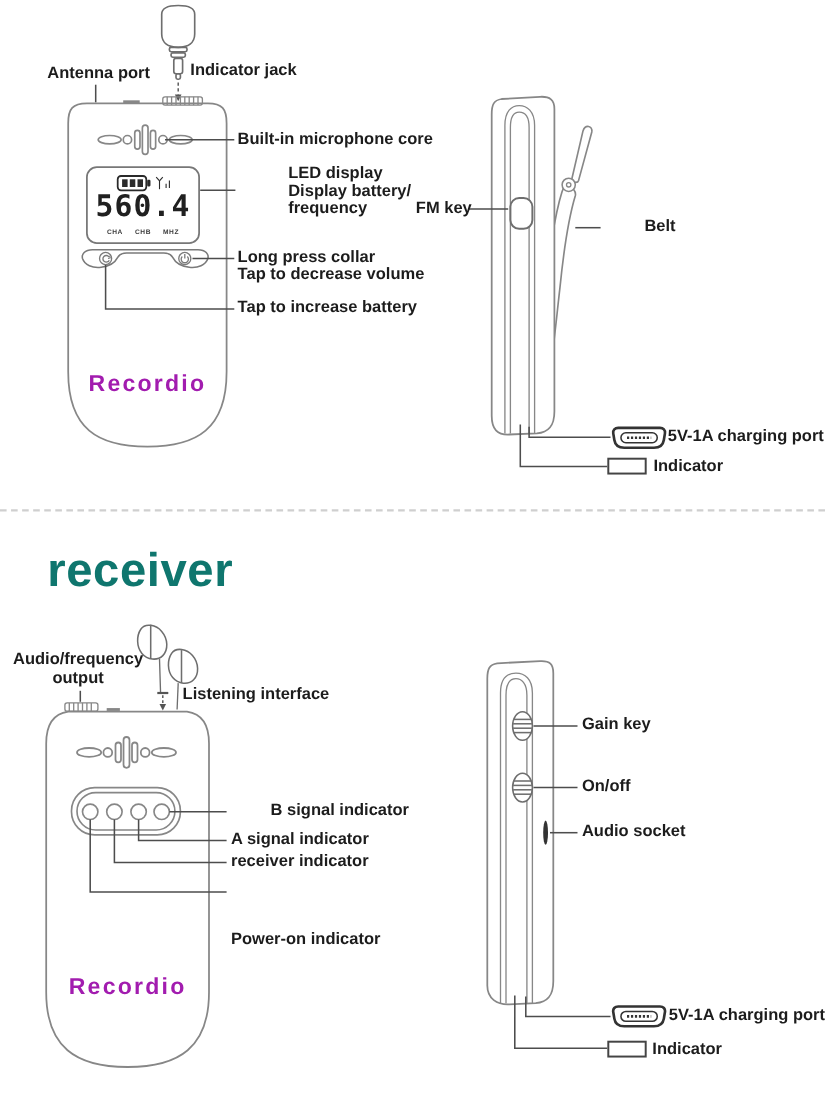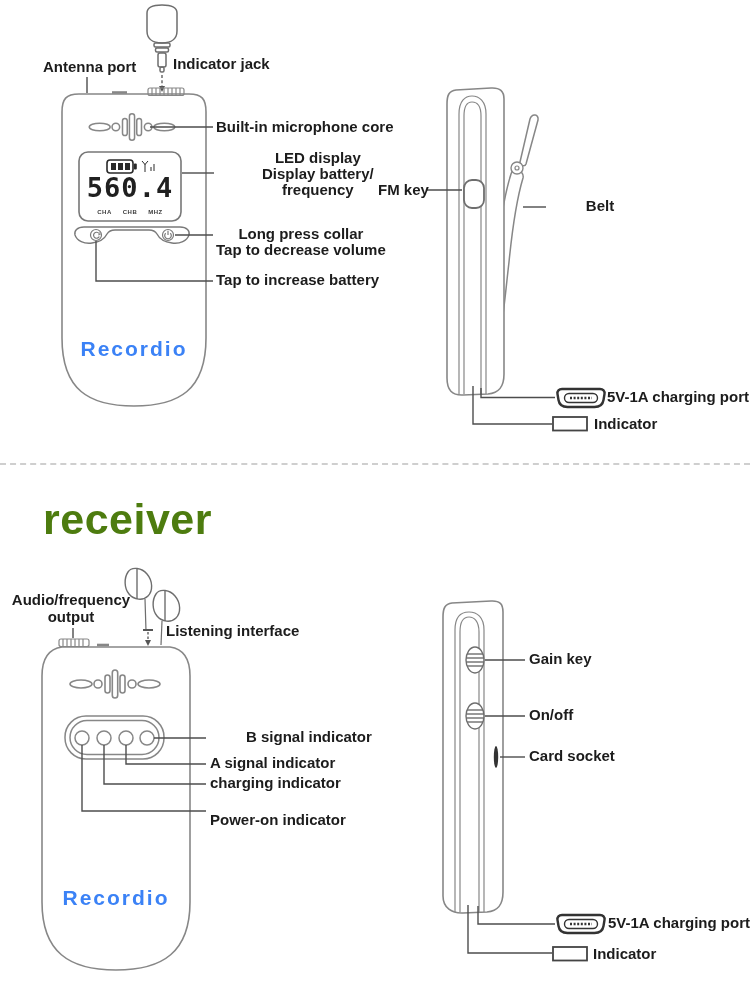--- a/index.html
+++ b/index.html
@@ -1,22 +1,22 @@
 <!DOCTYPE html>
 <html><head>
 <meta charset="utf-8">
 <style>
   html,body{margin:0;padding:0;background:#fff;}
   #stage{position:relative;width:750px;height:1006px;background:#fff;overflow:hidden;
          font-family:"Liberation Sans",sans-serif;color:#1c1c1c;}
   #lineart{position:absolute;left:0;top:0;width:750px;height:1006px;}
-  .lbl{position:absolute;font-size:15px;font-weight:700;color:#1c1c1c;line-height:16px;white-space:nowrap;text-align:center;}
+  .lbl{position:absolute;font-size:15px;font-weight:700;color:#1c1c1c;line-height:16px;white-space:nowrap;}
   .center{text-align:center;white-space:normal;}
-  .brand{position:absolute;font-size:21px;font-weight:700;color:#3b82f6;letter-spacing:2px;text-align:center;}
-  .heading{position:absolute;font-size:43px;font-weight:700;color:#4d7c0f;letter-spacing:0.5px;}
+  .brand{position:absolute;font-size:21px;font-weight:700;color:#a21caf;letter-spacing:2px;text-align:center;}
+  .heading{position:absolute;font-size:43px;font-weight:700;color:#0f766e;letter-spacing:0.5px;}
   .freq{position:absolute;font-family:"DejaVu Sans Mono",monospace;font-weight:700;
         font-size:27px;color:#202020;text-align:center;letter-spacing:1px;}
   .chrow{position:absolute;display:flex;justify-content:center;gap:11px;
          font-size:6px;font-weight:700;color:#3a3a3a;letter-spacing:0.5px;}
   .divider{position:absolute;left:0;top:463px;width:750px;border-top:2px dashed #cfcfcf;}
 </style>
 </head>
 <body>
 
 <div id="stage">
@@ -243,21 +243,21 @@
   <div>frequency</div>
 </div>
 
 <div class="lbl" style="left:216px;top:226px;">
   <div>Long press collar</div>
   <div>Tap to decrease volume</div>
 </div>
 
 <div class="lbl" style="left:216px;top:272px;">Tap to increase battery</div>
 
-<div class="freq" style="left:64px;top:172px;width:100px;padding-left:16px;">560.4</div>
+<div class="freq" style="left:80px;top:172px;width:100px;">560.4</div>
 <div class="chrow" style="left:80px;top:209px;width:100px;">
   <span>CHA</span>
   <span>CHB</span>
   <span>MHZ</span>
 </div>
 
 <div class="brand" style="left:62px;top:337px;width:144px;">Recordio</div>
 
 <div class="lbl" style="left:378px;top:182px;">FM key</div>
 
@@ -272,25 +272,25 @@
 
 <div class="lbl center" style="left:8px;top:591px;width:126px;line-height:17px;">
   <div>Audio/frequency</div>
   <div>output</div>
 </div>
 
 <div class="lbl" style="left:166px;top:623px;">Listening interface</div>
 
 <div class="lbl" style="left:210px;top:729px;margin-left:36px;">B signal indicator</div>
 <div class="lbl" style="left:210px;top:755px;">A signal indicator</div>
-<div class="lbl" style="left:210px;top:775px;">charging indicator</div>
-<div class="lbl" style="left:210px;top:812px;">Power-on indicator</div>
+<div class="lbl" style="left:210px;top:775px;">receiver indicator</div>
+<div class="lbl" style="left:210px;top:846px;">Power-on indicator</div>
 
 <div class="brand" style="left:42px;top:886px;width:148px;">Recordio</div>
 
 <div class="lbl" style="left:529px;top:651px;">Gain key</div>
 <div class="lbl" style="left:529px;top:707px;">On/off</div>
-<div class="lbl" style="left:529px;top:748px;">Card socket</div>
+<div class="lbl" style="left:529px;top:748px;">Audio socket</div>
 
 <div class="lbl" style="left:608px;top:915px;">5V-1A charging port</div>
 <div class="lbl" style="left:593px;top:946px;">Indicator</div>
 
 </div>
 
 </body></html>

